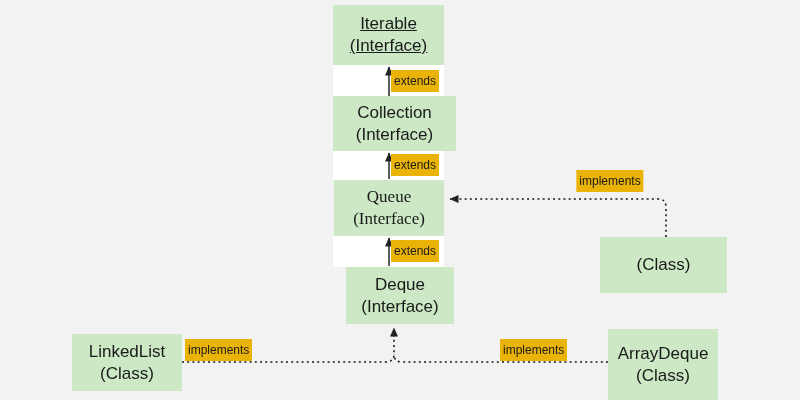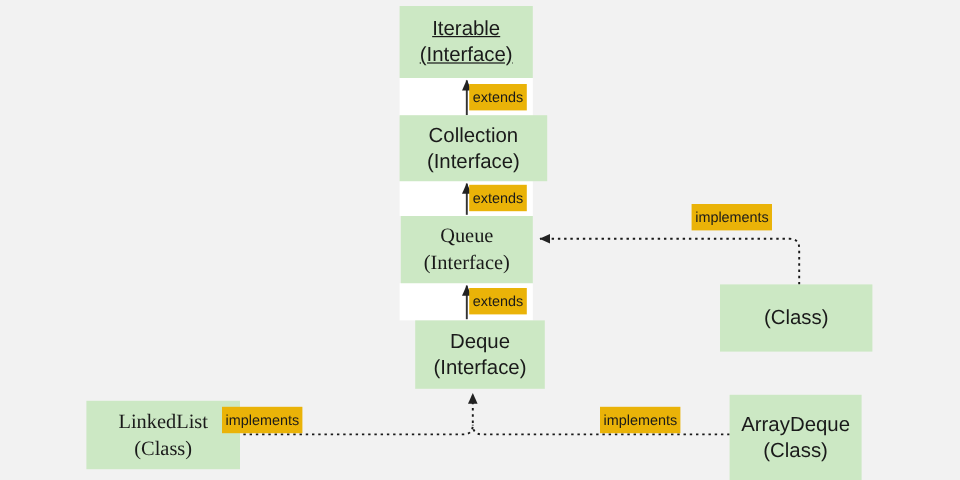--- a/index.html
+++ b/index.html
@@ -28,21 +28,21 @@
     display:flex;flex-direction:column;align-items:center;justify-content:center;
     text-align:center;
     font-size:17px;line-height:22px;
     color:#1a1a1a;
   }
   .n-iterable     {left:333px;top:5px;  width:111px;height:60px;text-decoration:underline;}
   .n-collection   {left:333px;top:96px; width:123px;height:55px;}
   .n-queue        {left:334px;top:180px;width:110px;height:56px;font-family:Liberation Serif, serif;}
   .n-deque        {left:334px;top:267px;width:108px;height:57px;margin-left:12px;}
   .n-priorityqueue{left:600px;top:237px;width:127px;height:56px;}
-  .n-linkedlist   {left:72px; top:334px;width:128px;height:57px;font-family:Liberation Serif, serif;}
+  .n-linkedlist   {left:72px; top:334px;width:110px;height:57px;}
   .n-arraydeque   {left:608px;top:329px;width:110px;height:71px;}
 
   .edge-label{
     position:absolute;
     font-size:12px;line-height:20px;
     background:#eab308;
     padding:1px 3px;
     white-space:nowrap;
     color:#1a1a1a;
   }

